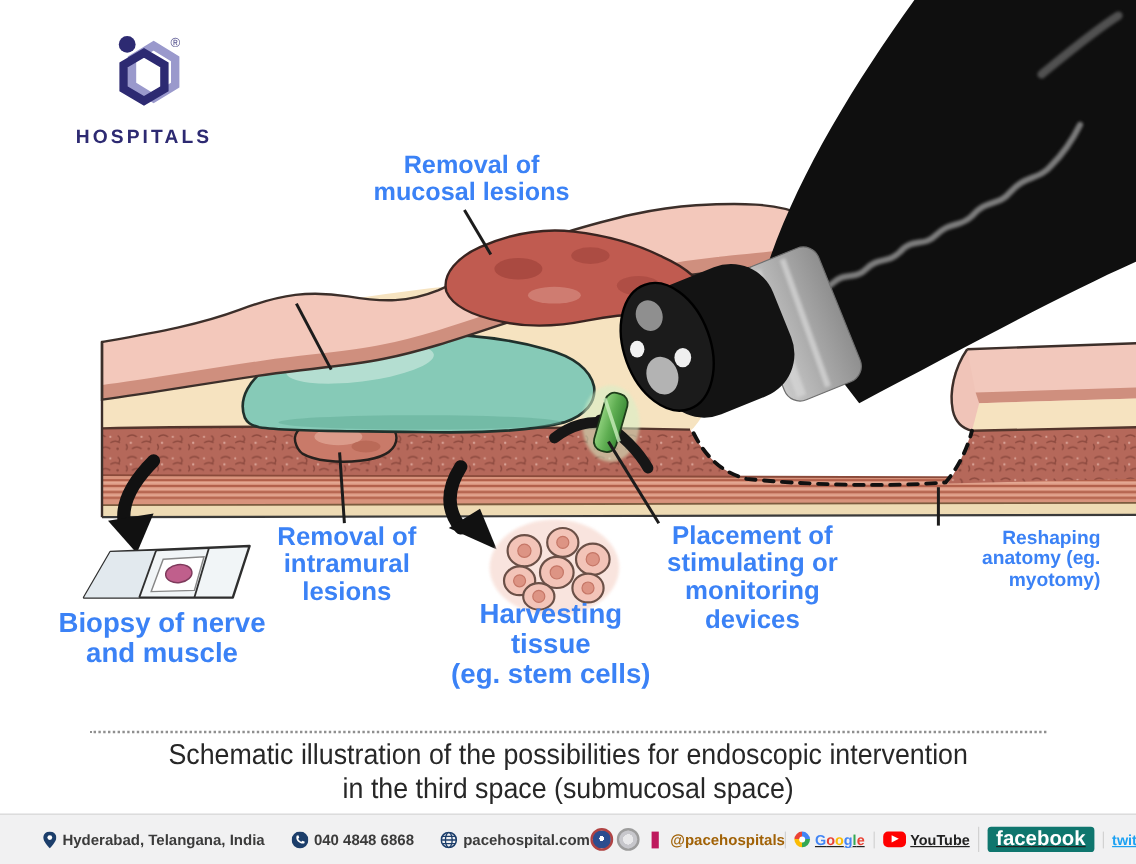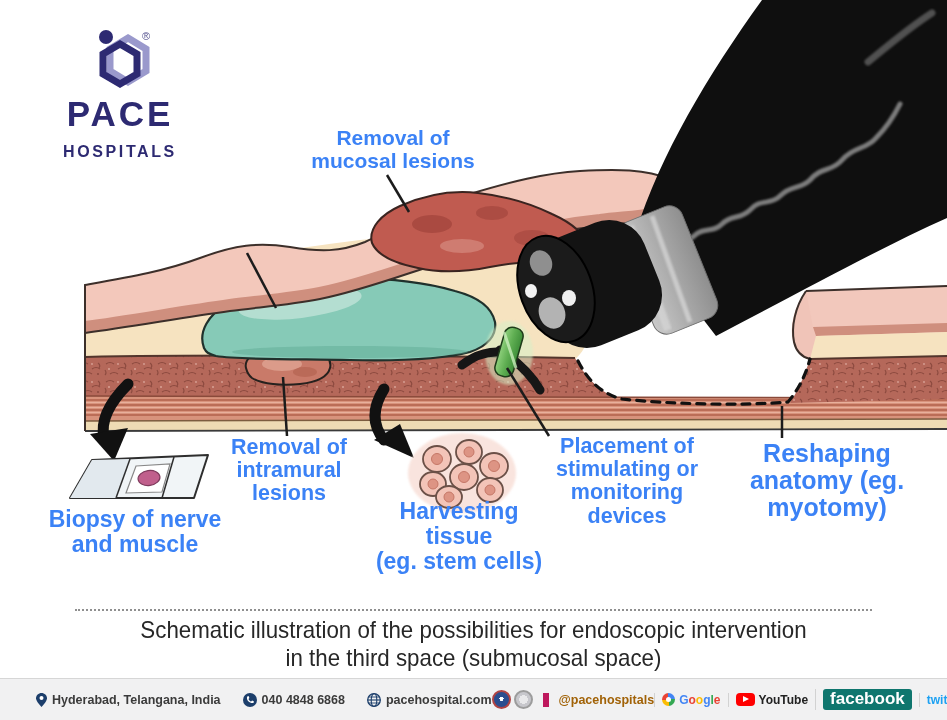--- a/index.html
+++ b/index.html
@@ -13,39 +13,39 @@
   .logo .sub{font-size:16px;font-weight:800;letter-spacing:2.6px;margin-top:12px;}
   
   .lbl{position:absolute;font-weight:700;color:#3b82f6;text-align:center;
        white-space:pre-line;line-height:1.08;}
   .lbl-mucosal{left:280px;top:127px;width:226px;font-size:21px;}
   .lbl-drug{left:148px;top:225px;width:170px;font-size:23px;}
   .lbl-intramural{left:204px;top:436px;width:170px;font-size:21.5px;}
   .lbl-biopsy{left:25px;top:507px;width:220px;font-size:23px;}
   .lbl-harvest{left:339px;top:499px;width:240px;font-size:23px;}
   .lbl-placement{left:536px;top:435px;width:182px;font-size:21.5px;}
-  .lbl-reshaping{left:737px;top:440px;width:180px;font-size:25px;}
+  .lbl-reshaping{left:737px;top:440px;width:180px;font-size:16px;text-align:right;}
   
   .rule{position:absolute;left:75px;top:609px;width:797px;border-top:2px dotted #8f8f8f;}
   .caption{position:absolute;left:0;top:616px;width:947px;text-align:center;color:#272727;
            font-size:24px;line-height:1.15;transform:scaleX(.93);transform-origin:473px 0;}
   
   .footer{position:absolute;left:0;bottom:0;width:947px;height:42px;background:#f1f1f2;
           border-top:1px solid #d6d6d6;display:flex;align-items:center;
           font-size:12.5px;color:#3b3b3b;box-sizing:border-box;padding:0 8px 0 36px;}
   .f-item{display:flex;align-items:center;gap:5px;font-weight:600;white-space:nowrap;}
   .f-item + .f-item{margin-left:22px;}
   .f-right{display:flex;align-items:center;margin-left:auto;gap:0;}
   .badge{width:19px;height:19px;border-radius:50%;box-sizing:border-box;}
   .badge1{border:2px solid #b04343;background:radial-gradient(circle at 50% 45%,#ffffff 0 18%,#2b4d8f 19% 100%);}
   .badge2{border:2px solid #9c9c9c;background:radial-gradient(circle,#e8e8ea 0 40%,#c7c7cc 41% 100%);margin-left:3px;}
   .handle{margin-left:10px;padding-left:10px;border-left:6px solid #be185d;color:#a16207;
           font-weight:700;white-space:nowrap;}
   .s-item{display:flex;align-items:center;gap:4px;padding:0 7px;border-left:1px solid #d2d2d2;
-          font-weight:700;color:#222;white-space:nowrap;font-size:12px;}
+          font-weight:700;color:#222;white-space:nowrap;font-size:12px;text-decoration:underline;}
   .s-item:first-of-type{border-left:none;}
   .g-icon{width:13px;height:13px;border-radius:50%;
           background:conic-gradient(#4285F4 0 25%,#34A853 25% 50%,#FBBC05 50% 75%,#EA4335 75% 100%);
           position:relative;}
   .g-icon::after{content:"";position:absolute;left:4px;top:4px;width:5px;height:5px;border-radius:50%;background:#fff;}
   .gl0,.gl3{color:#4285F4}.gl1,.gl5{color:#EA4335}.gl2{color:#FBBC05}.gl4{color:#34A853}
   .yt-icon{width:19px;height:13px;background:#ff0000;border-radius:4px;position:relative;}
   .yt-icon::after{content:"";position:absolute;left:7px;top:3.2px;border-left:6px solid #fff;
                   border-top:3.4px solid transparent;border-bottom:3.4px solid transparent;}
   .fb-badge{background:#0f766e;color:#fff;font-weight:700;font-size:17px;border-radius:3px;
@@ -61,21 +61,20 @@
     <div class="mark">
       <svg width="140" height="66" viewBox="0 0 140 66">
         <g transform="translate(70,36)">
           <path d="M8,-26 L26,-15 L26,7 L8,18 L-10,7 L-10,-15 Z" fill="none" stroke="#9a99cc" stroke-width="7" stroke-linejoin="miter"></path>
           <path d="M0,-20 L17,-10 L17,10 L0,20 L-17,10 L-17,-10 Z" fill="none" stroke="#2d2a72" stroke-width="7" stroke-linejoin="miter"></path>
           <circle cx="-14" cy="-27" r="7" fill="#2d2a72"></circle>
         </g>
       </svg>
       <span class="reg">®</span>
     </div>
-    <div class="brand">PACE</div>
     <div class="sub">HOSPITALS</div>
   </div>
 
   <svg width="947" height="600" viewBox="0 0 947 600" style="position:absolute;left:0;top:0;">
     <defs>
       <pattern id="musclePat" width="26" height="18" patternUnits="userSpaceOnUse">
         <rect width="26" height="18" fill="#b5685a"></rect>
         <path d="M2,4 q4,-3 8,0 M14,9 q4,-3 8,0 M6,14 q4,-3 8,0 M20,3 q3,2 1,5 M1,10 q2,3 0,5" stroke="#8d4a3f" stroke-width="1.2" fill="none"></path>
         <circle cx="5" cy="9" r="1" fill="#d8a195"></circle>
         <circle cx="20" cy="14" r="1.1" fill="#8d4a3f"></circle>

